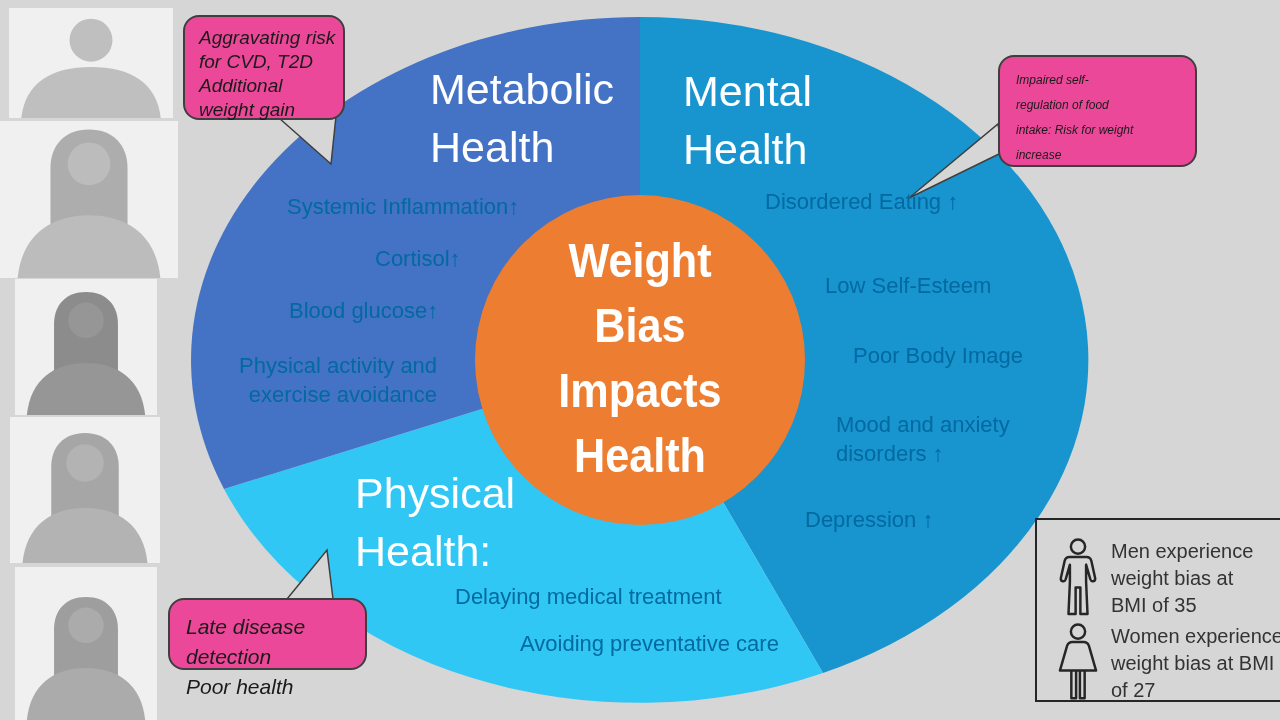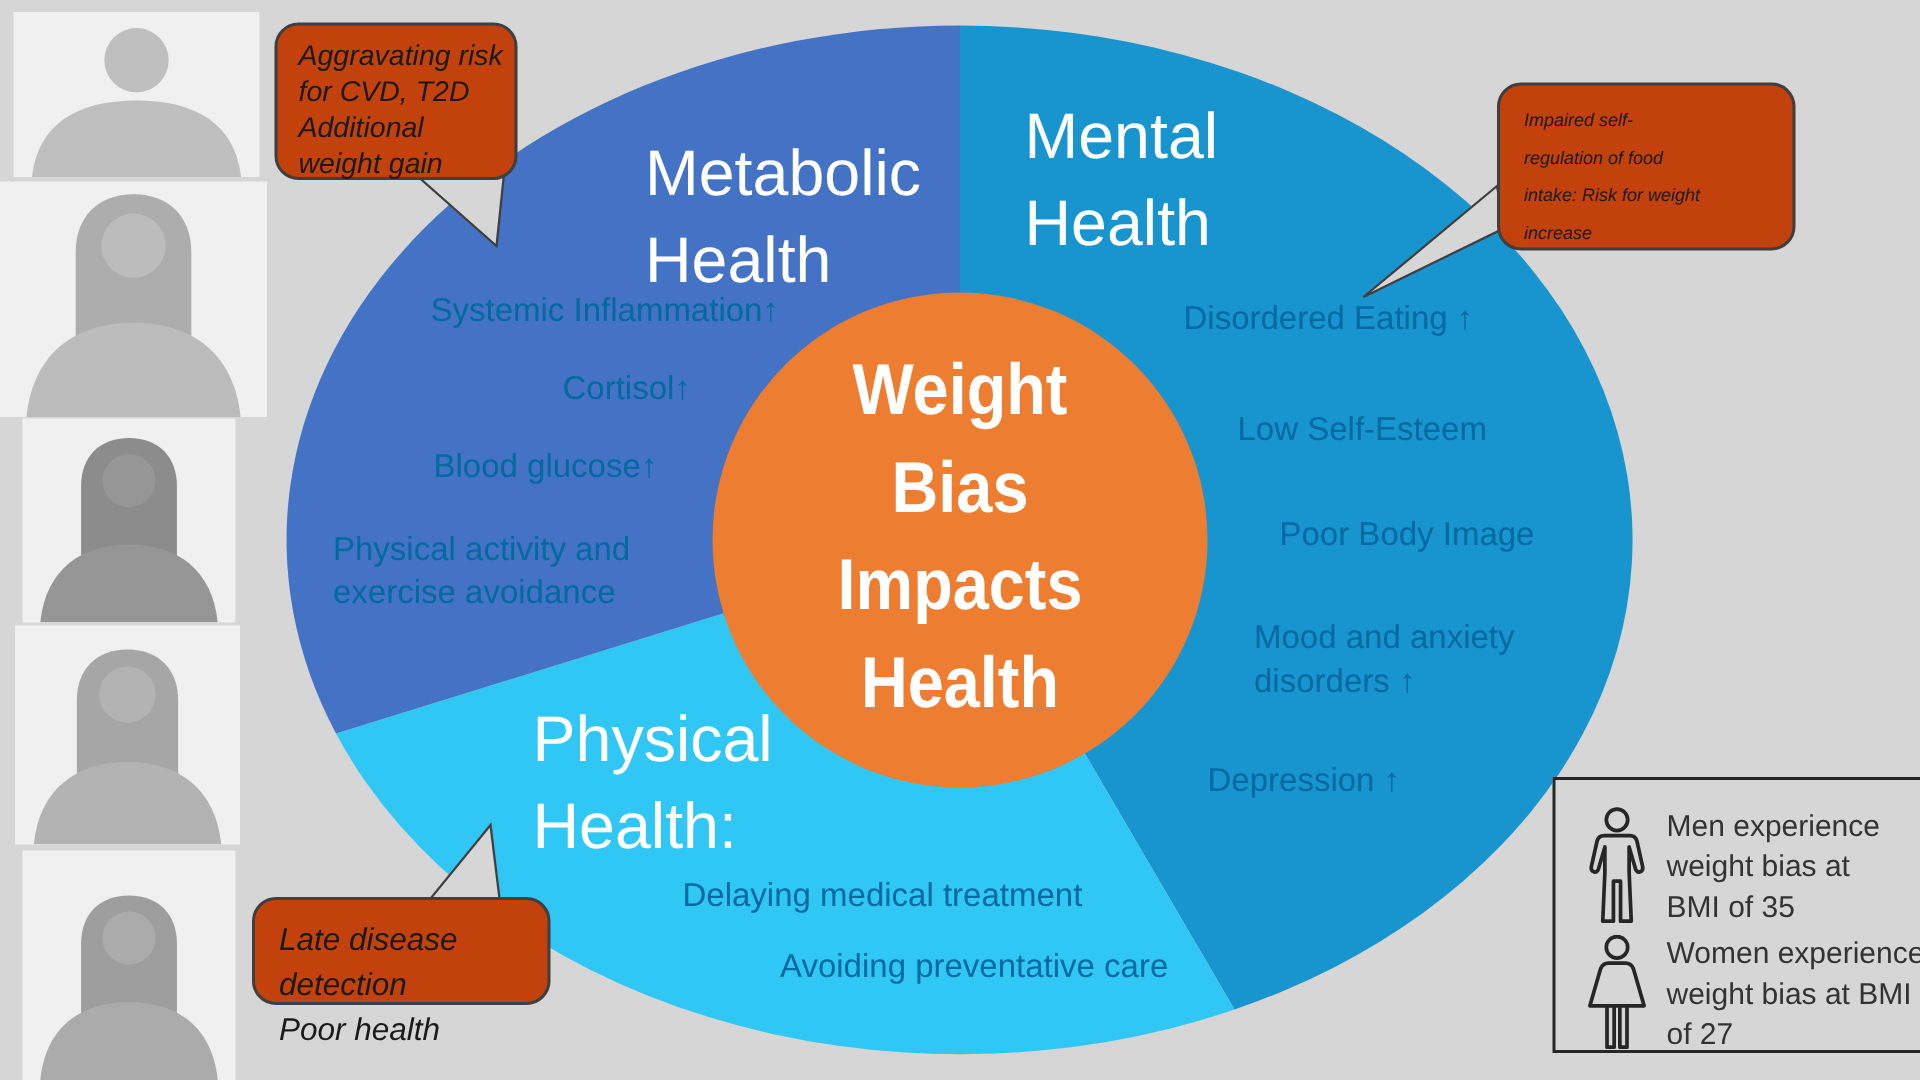--- a/index.html
+++ b/index.html
@@ -16,21 +16,21 @@
 
   
   .seg-title { position:absolute; color:#FFFFFF; font-size:43px; line-height:58px; white-space:pre-line; }
   .item { position:absolute; color:#0369a1; font-size:22px; line-height:29px; white-space:pre-line; }
 
   .center-text { position:absolute; left:640px; top:228px; transform:translateX(-50%) scaleX(0.9);
                  color:#FFFFFF; font-weight:bold; font-size:48px; line-height:65px;
                  text-align:center; white-space:pre-line; }
 
   
-  .callout { position:absolute; border:2px solid #3F3F3F; border-radius:16px; background:#c2410c;
+  .callout { position:absolute; border:2px solid #3F3F3F; border-radius:16px; background:#ec4899;
              color:#1A1A1A; font-style:italic; white-space:pre-line; }
   #callout-metabolic { left:183px; top:15px;  width:162px; height:105px; font-size:19px; line-height:24px; padding:9px 6px 0 14px; }
   #callout-mental    { left:998px; top:55px;  width:199px; height:112px; font-size:12px; line-height:25px; padding:11px 6px 0 16px; }
   #callout-physical  { left:168px; top:598px; width:199px; height:72px;  font-size:21px; line-height:30px; padding:12px 6px 0 16px; }
 
   
   .bmi-box { position:absolute; left:1035px; top:518px; width:280px; height:184px;
              border:2px solid #262626; background:#D6D6D6; }
   .bmi-row { position:absolute; display:flex; align-items:flex-start; }
   .bmi-row .fig { flex:0 0 46px; }
@@ -79,34 +79,34 @@
   <svg class="diagram-svg" viewBox="0 0 1280 720">
     <path d="M640 360 L640 17 A449 343 0 0 1 823 673 Z" fill="#1895CF"></path>
     <path d="M640 360 L823 673 A449 343 0 0 1 224 489 Z" fill="#31C7F5"></path>
     <path d="M640 360 L224 489 A449 343 0 0 1 640 17 Z" fill="#4472C4"></path>
     <circle cx="640" cy="360" r="165" fill="#ED7D31"></circle>
     <polygon points="279,118 336,116 331,164" fill="#D6D6D6" stroke="#3F3F3F" stroke-width="1.5"></polygon>
     <polygon points="998,124 1003,152 909,198" fill="#D6D6D6" stroke="#3F3F3F" stroke-width="1.5"></polygon>
     <polygon points="287,599 333,599 327,550" fill="#D6D6D6" stroke="#3F3F3F" stroke-width="1.5"></polygon>
   </svg>
 
-  <div class="seg-title" style="left:430px;top:60px;margin-top:27px;">Metabolic
+  <div class="seg-title" style="left:430px;top:60px;">Metabolic
 Health</div>
   <div class="seg-title" style="left:683px;top:62px;">Mental
 Health</div>
   <div class="seg-title" style="left:355px;top:464px;">Physical
 Health:</div>
 
   <div class="item" style="left:287px;top:192px;">Systemic Inflammation↑</div>
   <div class="item" style="left:375px;top:244px;">Cortisol↑</div>
   <div class="item" style="left:289px;top:296px;">Blood glucose↑</div>
-  <div class="item" style="left:222px;top:351px;">Physical activity and
+  <div class="item" style="left:239px;top:351px;text-align:right;">Physical activity and
 exercise avoidance</div>
 
-  <div class="item" style="left:765px;top:197px;margin-left:24px;">Disordered Eating ↑</div>
+  <div class="item" style="left:765px;top:187px;">Disordered Eating ↑</div>
   <div class="item" style="left:825px;top:271px;">Low Self-Esteem</div>
   <div class="item" style="left:836px;top:410px;">Mood and anxiety
 disorders ↑</div>
   <div class="item" style="left:853px;top:341px;">Poor Body Image</div>
   <div class="item" style="left:805px;top:505px;">Depression ↑</div>
 
   <div class="item" style="left:520px;top:629px;">Avoiding preventative care</div>
   <div class="item" style="left:455px;top:582px;">Delaying medical treatment</div>
 
   <div class="center-text">Weight

